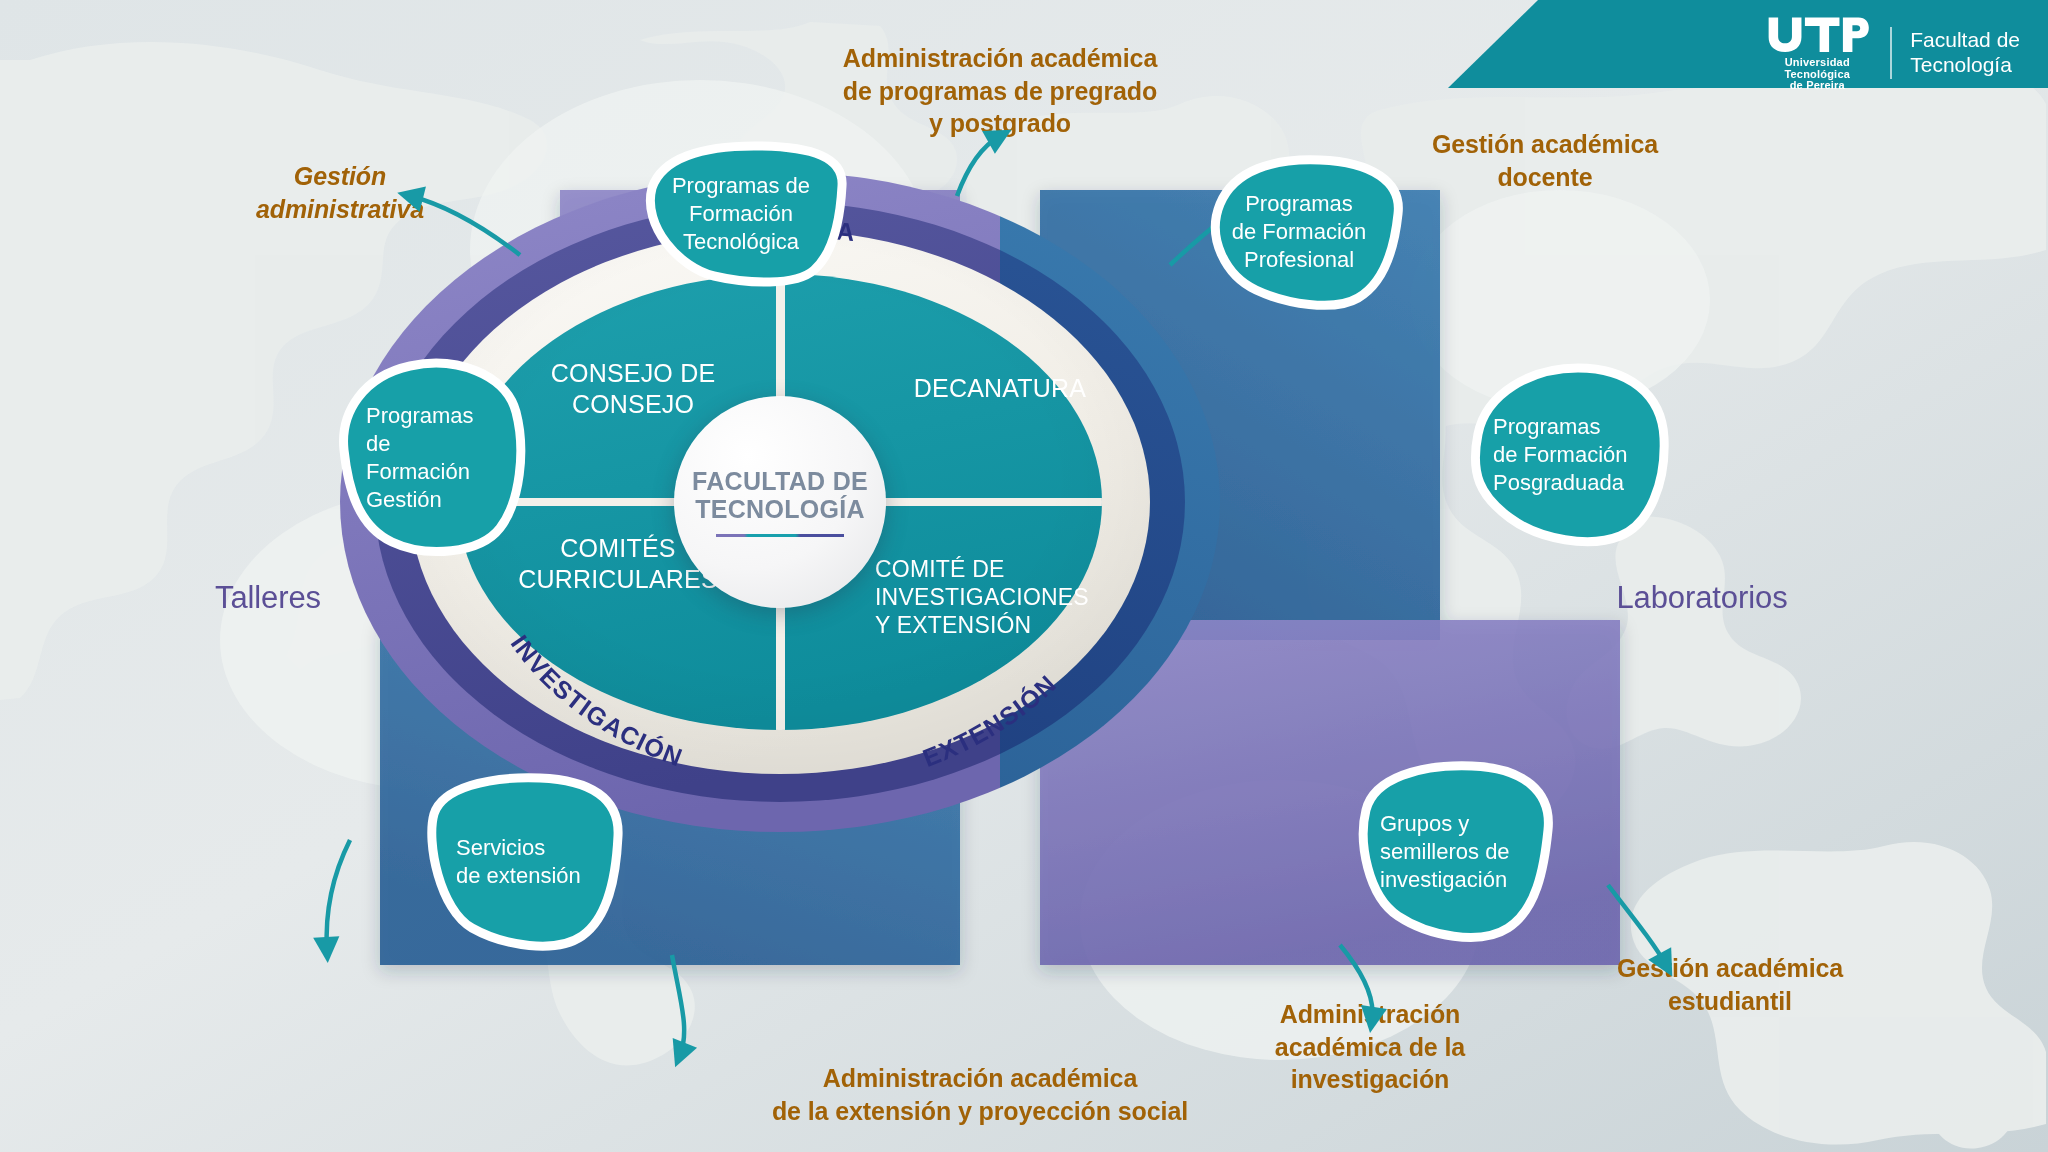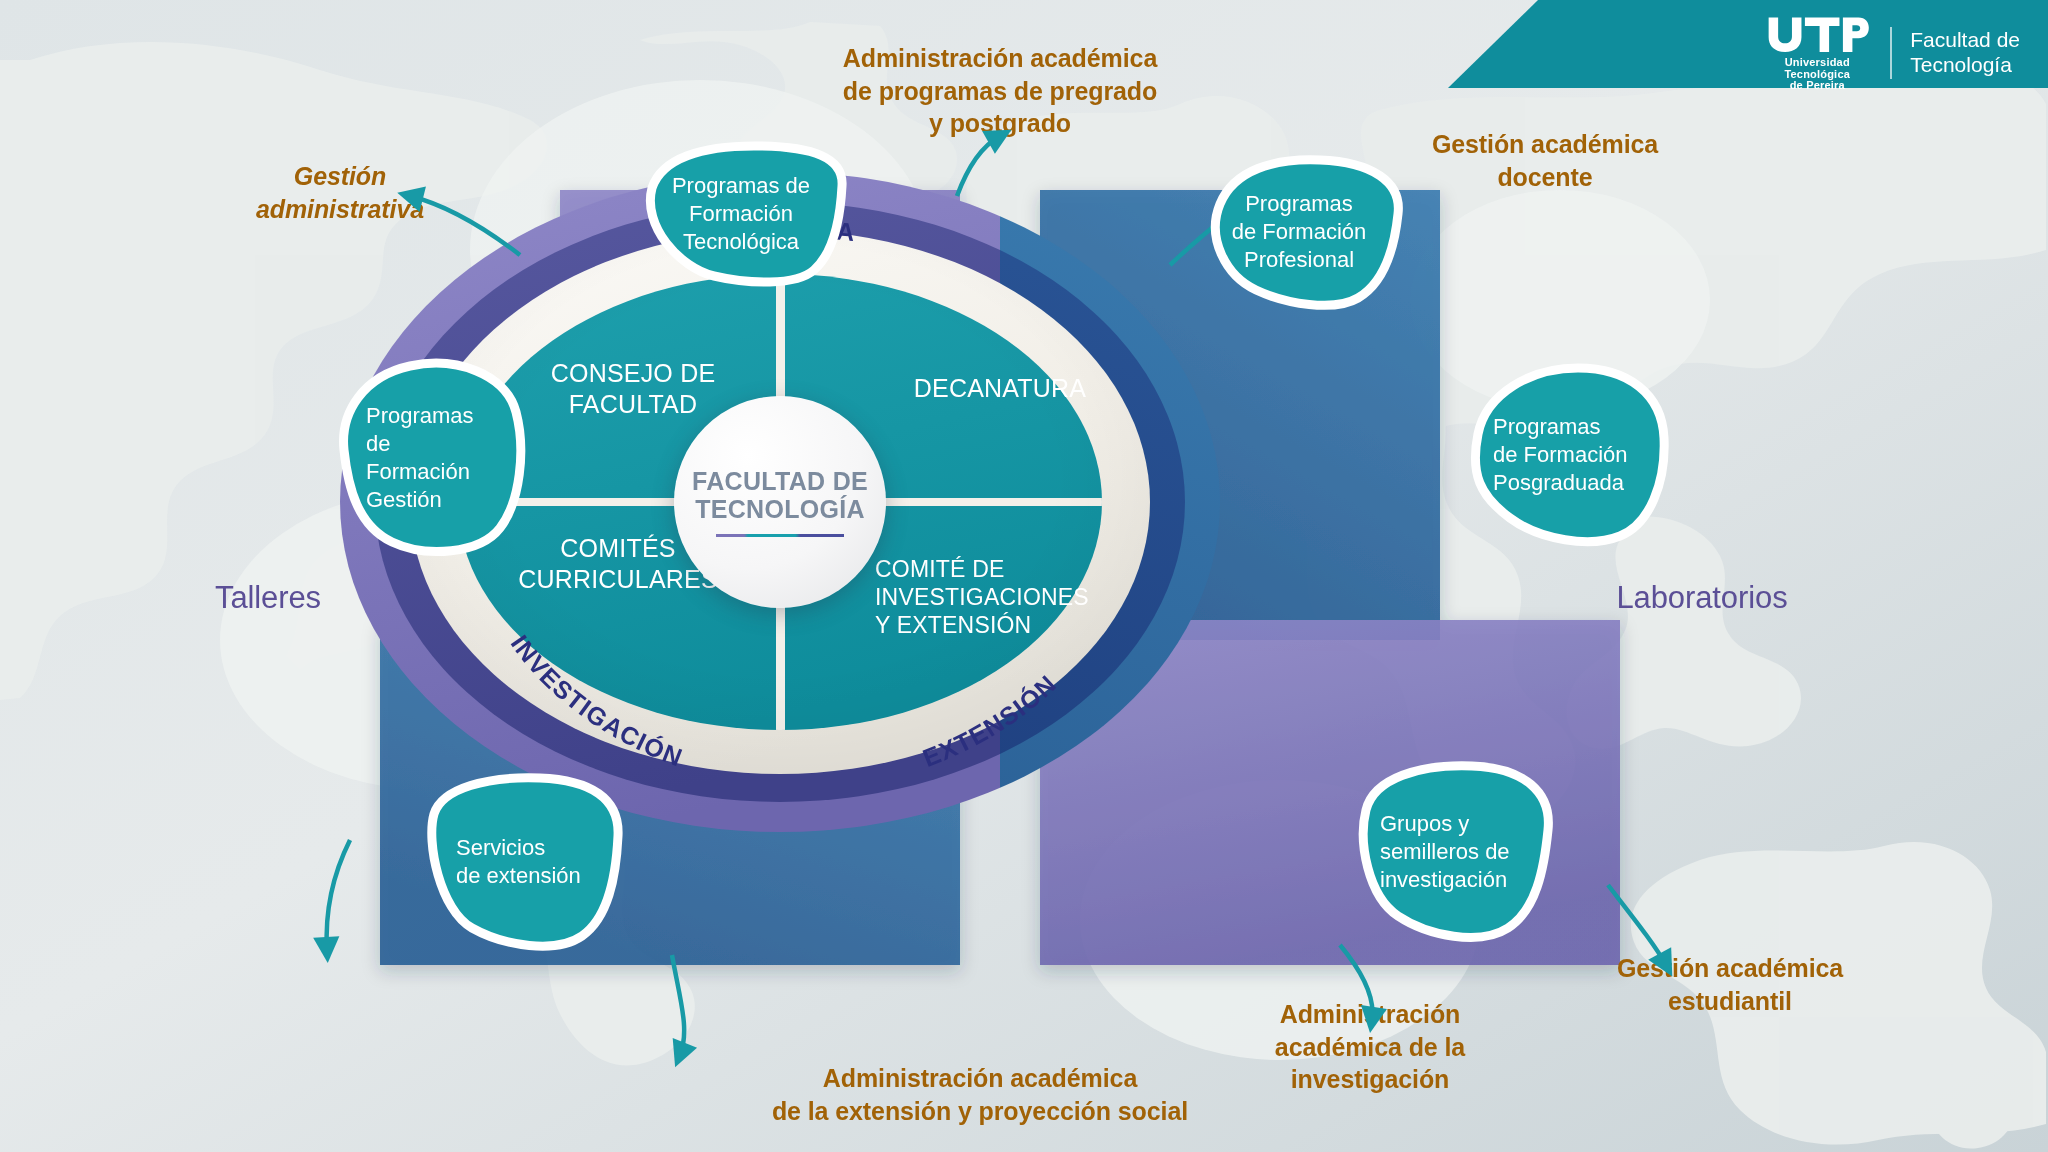--- a/index.html
+++ b/index.html
@@ -274,21 +274,21 @@
     <text>
       <textPath href="#pInv" startOffset="50%" text-anchor="middle">INVESTIGACIÓN</textPath>
     </text>
     <text>
       <textPath href="#pExt" startOffset="50%" text-anchor="middle">EXTENSIÓN</textPath>
     </text>
   </svg>
 
   <div class="qlabel" style="left:528px; top:358px; width:210px; text-align:center;">
     <div>CONSEJO DE</div>
-    <div>FACULTAD</div>
+    <div>CONSEJO</div>
   </div>
 
   <div class="qlabel" style="left:860px; top:373px; width:280px; text-align:center;">
     <div>DECANATURA</div>
   </div>
 
   <div class="qlabel" style="left:498px; top:533px; width:240px; text-align:center;">
     <div>COMITÉS</div>
     <div>CURRICULARES</div>
   </div>

